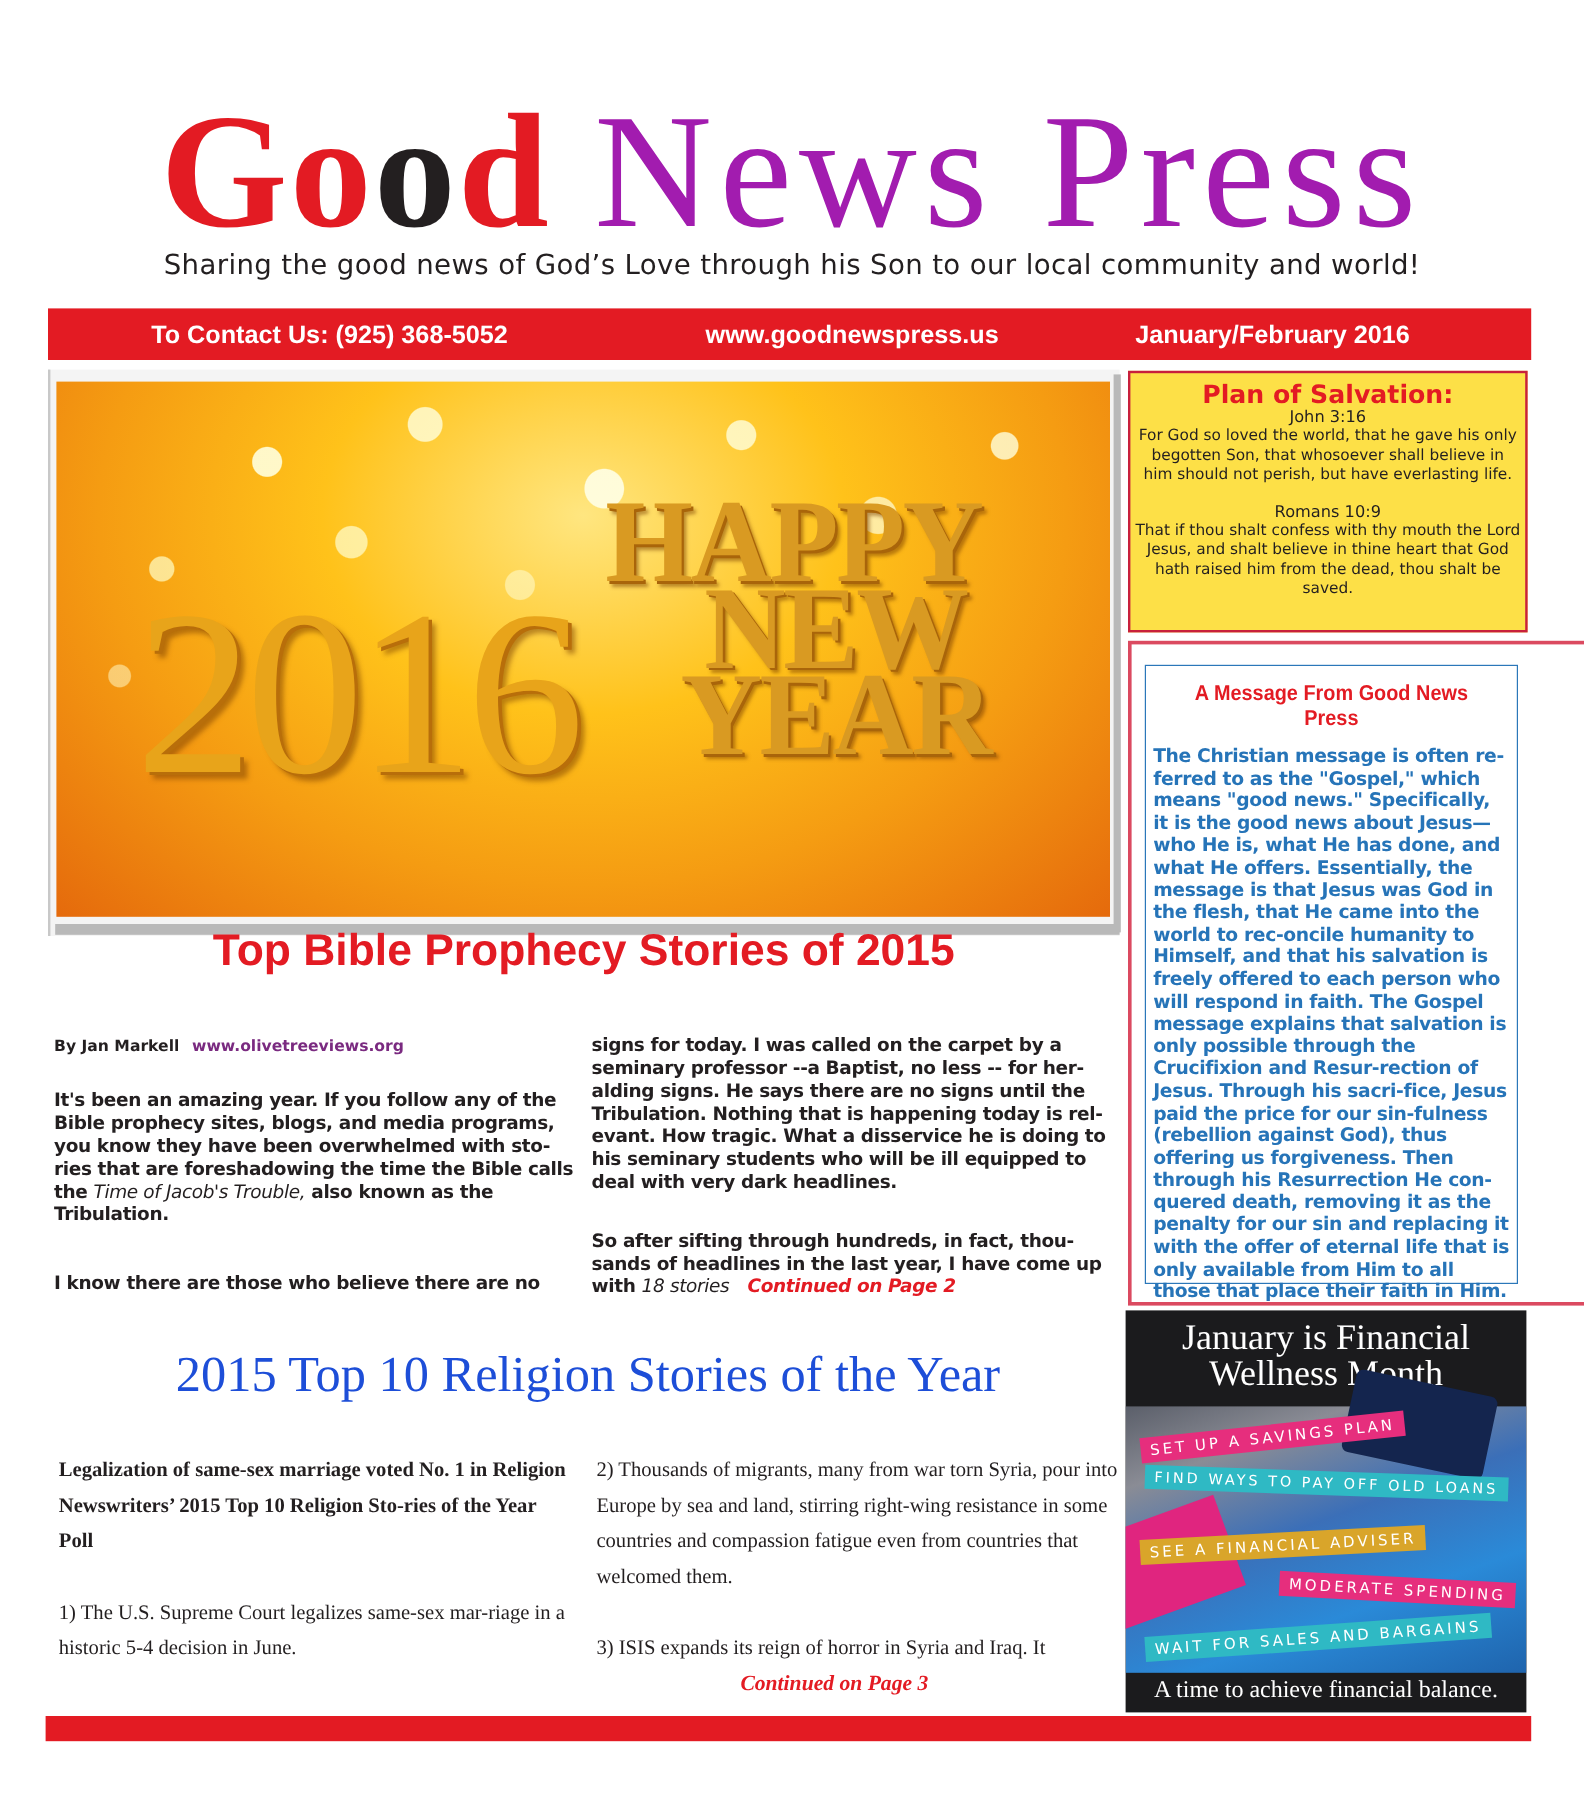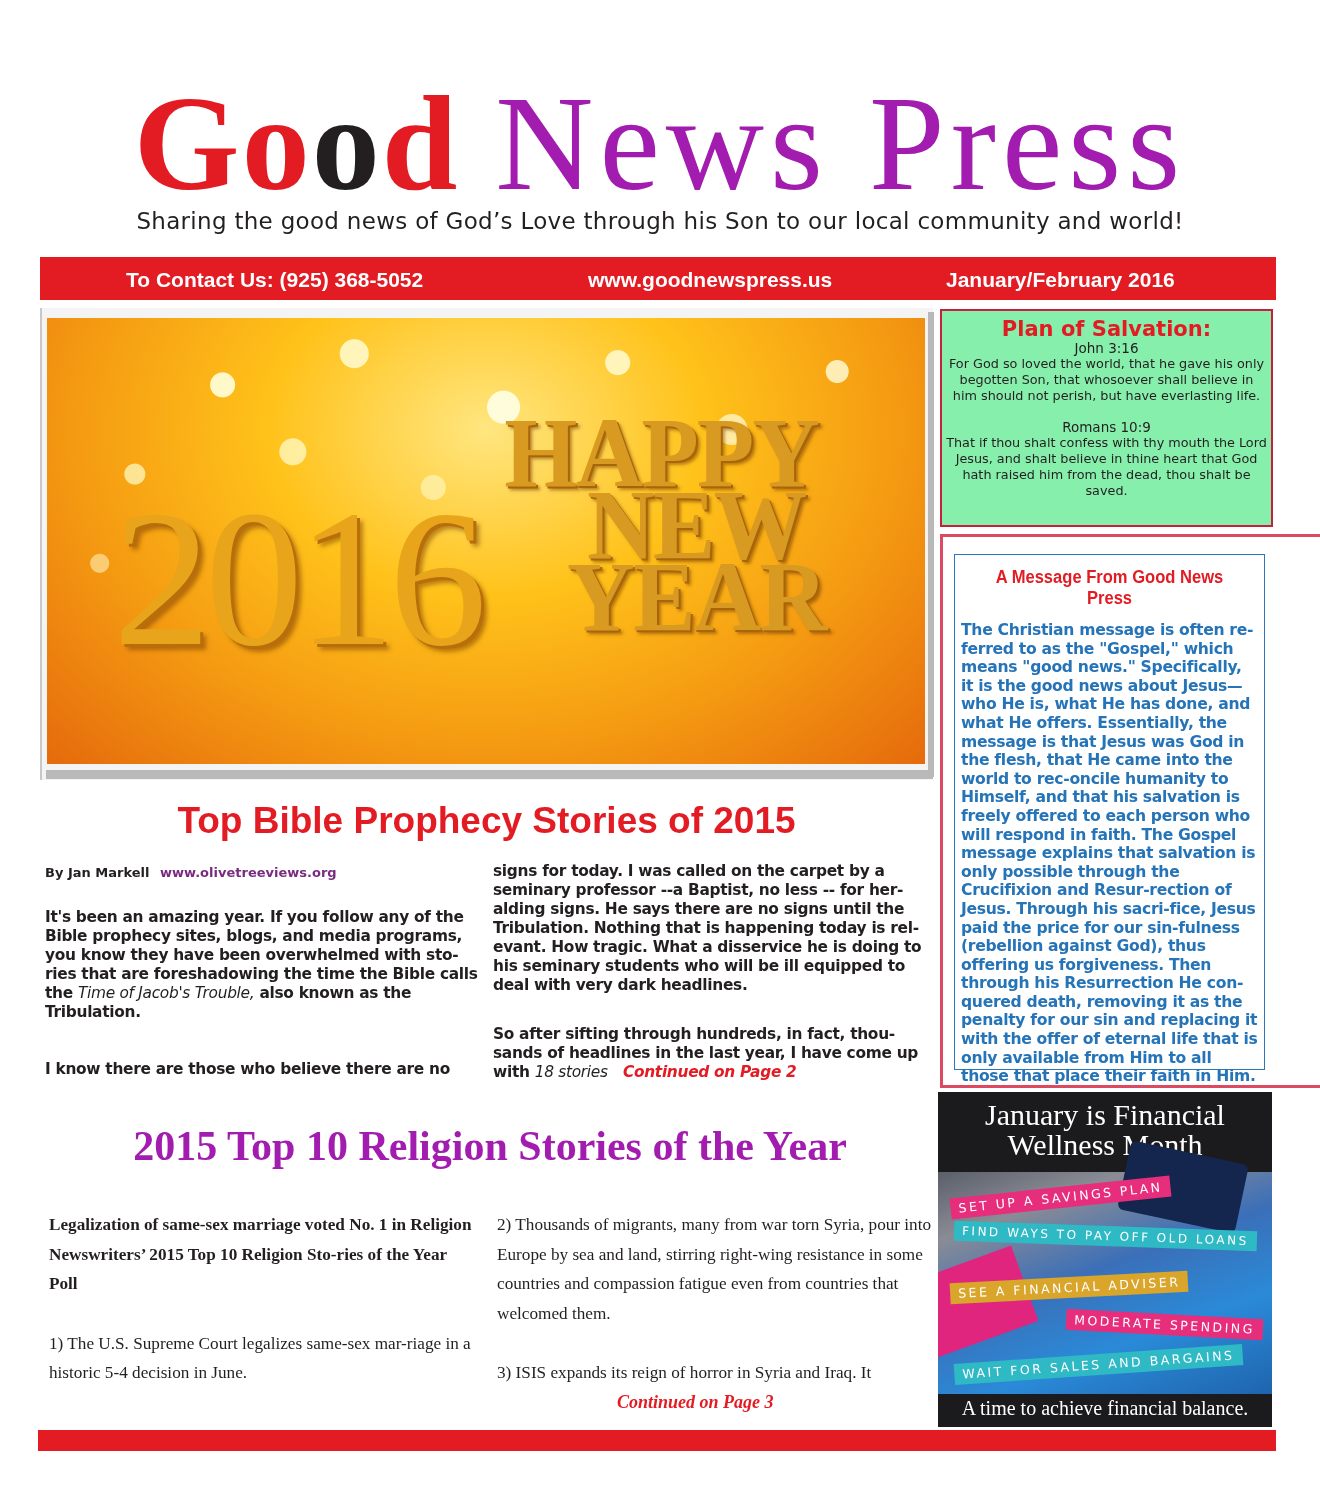--- a/index.html
+++ b/index.html
@@ -37,47 +37,47 @@
       radial-gradient(circle at 28% 30%, rgba(255,255,210,0.7) 0 13px, transparent 14px),
       radial-gradient(circle at 44% 38%, rgba(255,250,200,0.6) 0 12px, transparent 13px),
       radial-gradient(circle at 6% 55%, rgba(255,240,180,0.6) 0 9px, transparent 10px),
       radial-gradient(ellipse at 50% 25%, #ffe680 0%, #ffc21a 35%, #f59c12 65%, #e56a0c 100%);
   }
   .hero-2016 { position: absolute; left: 66px; top: 162px; font-family: "Liberation Serif", serif; font-size: 196px; line-height: 196px; color: #e8a41a; text-shadow: 3px 3px 0 #b86e0a, 6px 6px 4px rgba(120,60,0,0.5); letter-spacing: -6px; }
   .hero-words { position: absolute; left: 450px; top: 98px; font-family: "Liberation Serif", serif; font-weight: bold; color: #d99a22; text-shadow: 2px 2px 0 #a9650a, 4px 4px 3px rgba(120,60,0,0.5); text-align: center; }
   .hero-words div { font-size: 94px; line-height: 72px; letter-spacing: -2px; transform: scaleY(1.05); }
 
   
-  .salvation { position: absolute; left: 940px; top: 309px; width: 333px; height: 218px; background: #86efac; border: 2px solid #c8203c; text-align: center; padding: 6px 4px 0; font-family: "DejaVu Sans", sans-serif; }
+  .salvation { position: absolute; left: 940px; top: 309px; width: 333px; height: 218px; background: #fde047; border: 2px solid #c8203c; text-align: center; padding: 6px 4px 0; font-family: "DejaVu Sans", sans-serif; }
   .salv-title { color: #e31b23; font-weight: bold; font-size: 21px; line-height: 24px; }
   .salv-ref { font-size: 13.5px; line-height: 15px; color: #231f20; }
   .salv-text { font-size: 12.8px; line-height: 16px; color: #231f20; }
   .salv-gap { height: 16px; }
 
   
   .message-outer { position: absolute; left: 940px; top: 534px; width: 388px; height: 554px; border: 3px solid #db4a60; background: #fff; }
   .message-inner { position: absolute; left: 11px; top: 17px; width: 311px; height: 516px; border: 1px solid #2b77b9; padding: 12px 6px 0 6px; }
   .msg-title { color: #e31b23; font-weight: bold; font-size: 18px; text-align: center; margin-bottom: 12px; letter-spacing: 0px; font-family: "Liberation Sans", sans-serif; transform: scaleX(0.92); }
   .msg-body { color: #2674b8; font-weight: bold; font-size: 15.6px; line-height: 18.6px; font-family: "DejaVu Sans", sans-serif; letter-spacing: -0.3px; }
 
   
-  .art1-title { position: absolute; left: 40px; top: 800px; width: 893px; text-align: center; color: #e31b23; font-weight: bold; font-size: 37px; }
+  .art1-title { position: absolute; left: 40px; top: 771px; width: 893px; text-align: center; color: #e31b23; font-weight: bold; font-size: 37px; }
   .byline { position: absolute; left: 45px; top: 865px; font-size: 13px; font-weight: bold; font-family: "DejaVu Sans", sans-serif; }
   .byline a { color: #7a2a80; margin-left: 6px; }
   .col { position: absolute; font-family: "DejaVu Sans", sans-serif; font-weight: bold; font-size: 15.4px; line-height: 19px; color: #231f20; letter-spacing: -0.3px; }
   .col p { margin: 0; }
   .col1 { left: 45px; top: 908px; width: 440px; }
   .col1 .p2 { margin-top: 38px; }
   .col2 { left: 493px; top: 862px; width: 440px; }
   .col2 .p2 { margin-top: 30px; }
   .cont-red { color: #e31b23; font-style: italic; }
   .ital { font-style: italic; font-weight: normal; }
 
   
-  .art2-title { position: absolute; left: 40px; top: 1122px; width: 900px; text-align: center; color: #a21caf; font-weight: bold; font-size: 42px; font-family: "Liberation Serif", serif; }
+  .art2-title { position: absolute; left: 40px; top: 1122px; width: 900px; text-align: center; color: #1d4ed8; font-weight: normal; font-size: 42px; font-family: "Liberation Serif", serif; }
   .scol { position: absolute; font-family: "Liberation Serif", serif; font-size: 17.2px; line-height: 29.6px; color: #231f20; }
   .scol1 { left: 49px; top: 1210px; width: 430px; }
   .scol1 .lead { font-weight: bold; }
   .scol1 .p2 { margin-top: 30px; }
   .scol2 { left: 497px; top: 1210px; width: 440px; }
   .scol2 .p2 { margin-top: 30px; }
   .cont3 { position: absolute; left: 617px; top: 1392px; color: #e31b23; font-style: italic; font-weight: bold; font-family: "Liberation Serif", serif; font-size: 18px; }
 
   
   .ad { position: absolute; left: 938px; top: 1092px; width: 334px; height: 335px; background: #1b1b1d; overflow: hidden; color: #fff; }

